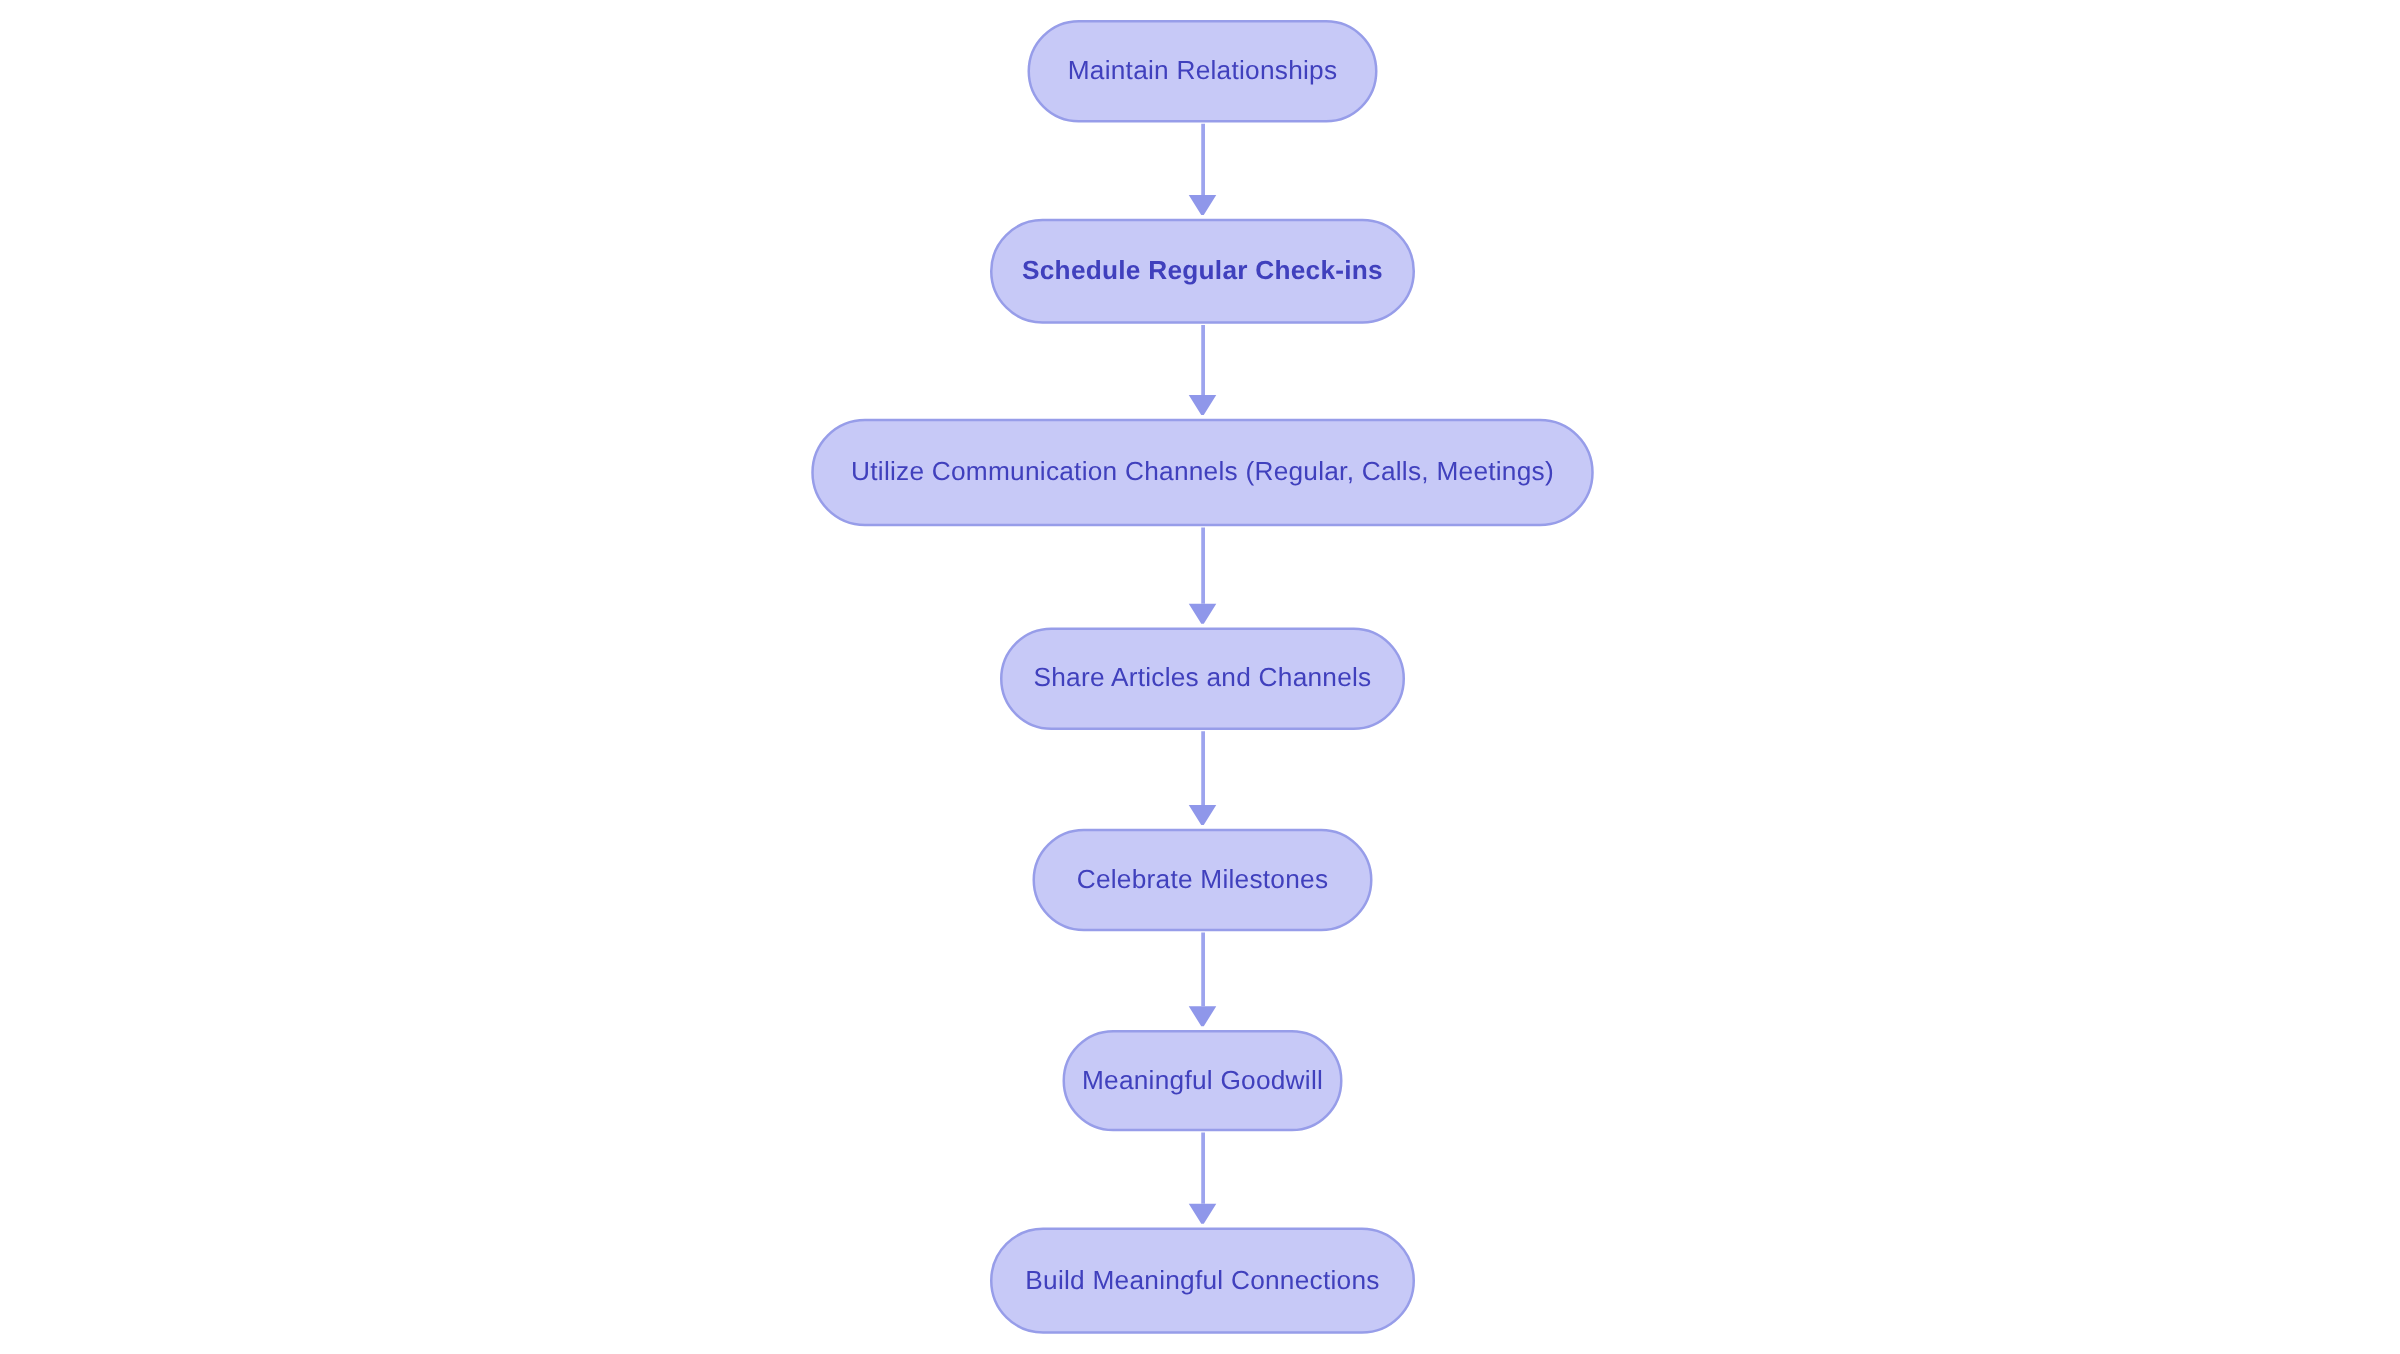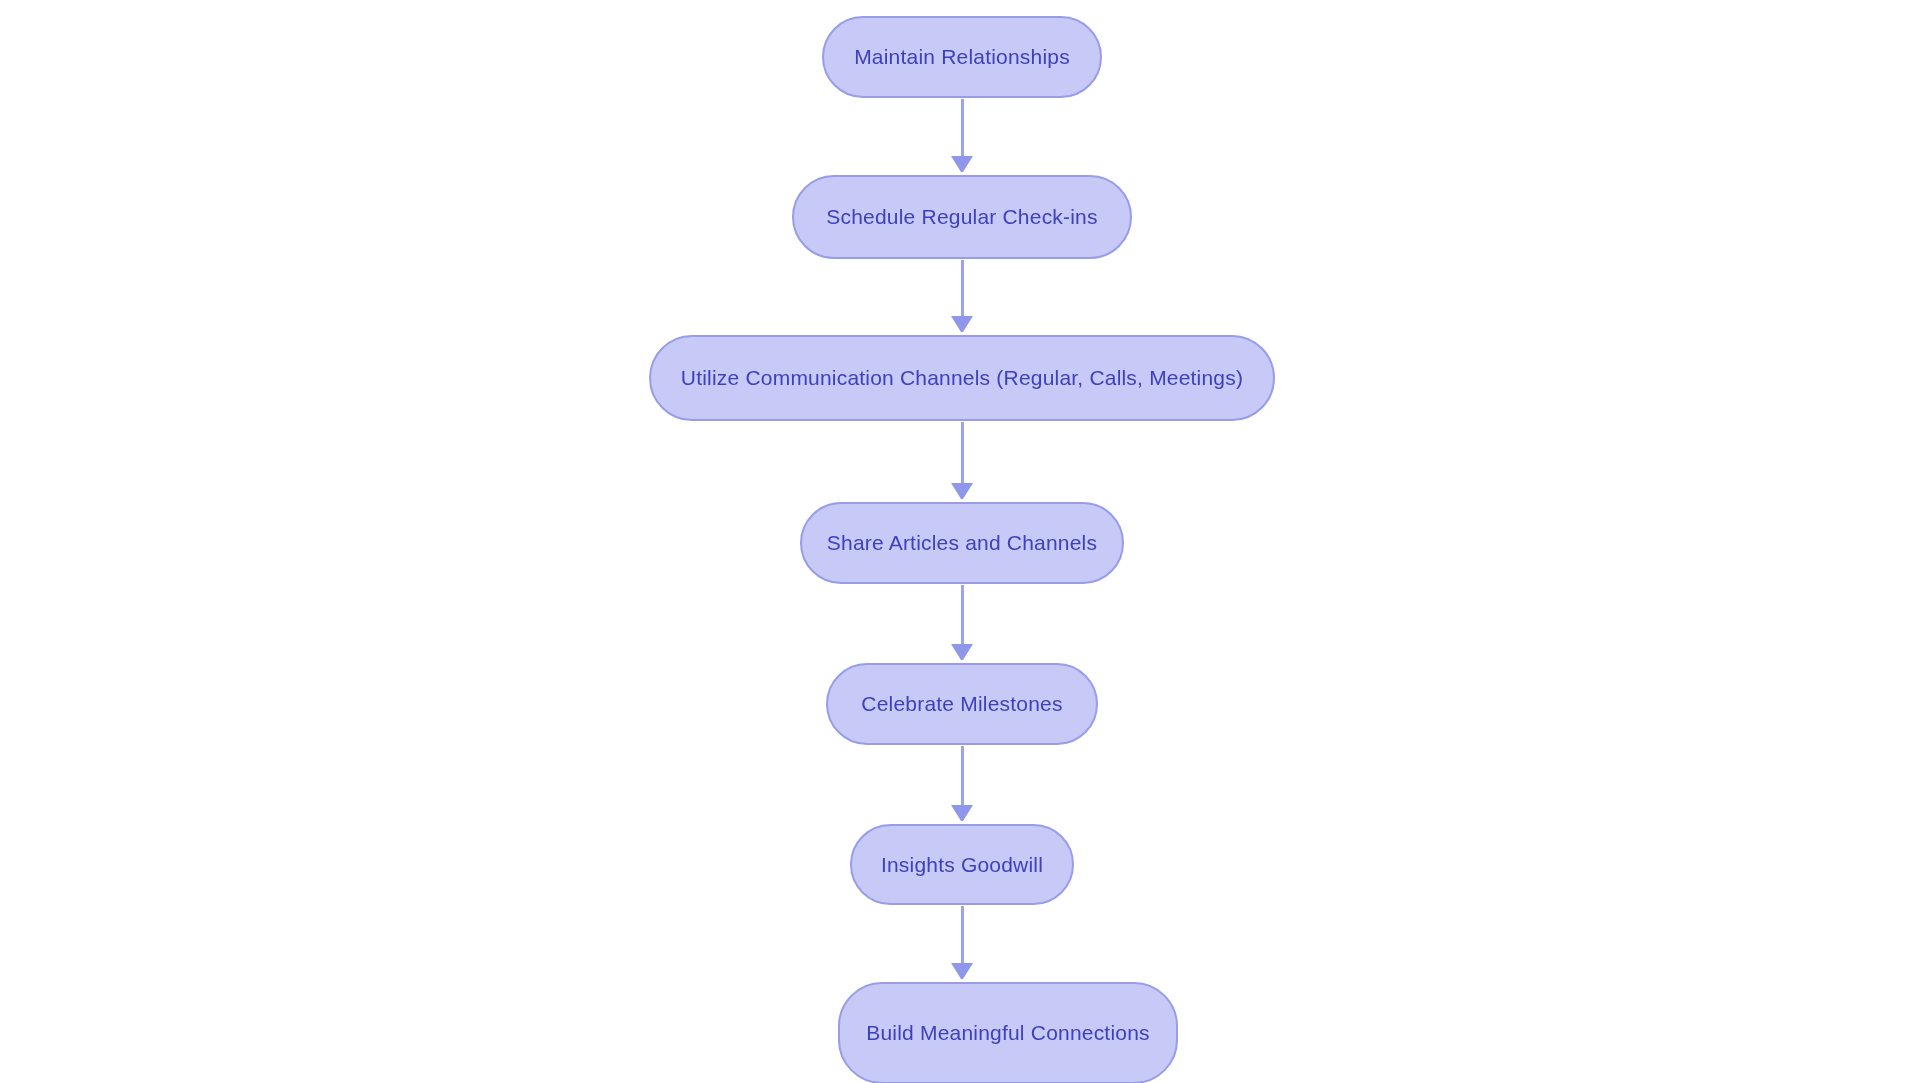--- a/index.html
+++ b/index.html
@@ -36,26 +36,26 @@
   .node-label {
     color: var(--node-text);
     font-size: 21px;
     line-height: 1.2;
     white-space: nowrap;
     text-align: center;
     letter-spacing: 0.2px;
   }
   
   .n1 { left: 820px; top: 14px;  width: 280px; height: 82px; }
-  .n2 { left: 790px; top: 173px; width: 340px; height: 84px; }
+  .n2 { left: 790px; top: 173px; width: 340px; height: 84px; font-weight: bold; }
   .n3 { left: 647px; top: 333px; width: 626px; height: 86px; }
   .n4 { left: 798px; top: 500px; width: 324px; height: 82px; }
   .n5 { left: 824px; top: 661px; width: 272px; height: 82px; }
   .n6 { left: 848px; top: 822px; width: 224px; height: 81px; }
-  .n7 { left: 836px; top: 980px; width: 340px; height: 102px; }
+  .n7 { left: 790px; top: 980px; width: 340px; height: 85px; }
   
   .arrow {
     position: absolute;
     left: 960px;
     transform: translateX(-50%);
     display: flex;
     flex-direction: column;
     align-items: center;
   }
   .arrow-line {
@@ -122,21 +122,21 @@
   <div class="node n5">
     <span class="node-label">Celebrate Milestones</span>
   </div>
 
   <div class="arrow a5">
     <div class="arrow-line"></div>
     <div class="arrow-head"></div>
   </div>
 
   <div class="node n6">
-    <span class="node-label">Insights Goodwill</span>
+    <span class="node-label">Meaningful Goodwill</span>
   </div>
 
   <div class="arrow a6">
     <div class="arrow-line"></div>
     <div class="arrow-head"></div>
   </div>
 
   <div class="node n7">
     <span class="node-label">Build Meaningful Connections</span>
   </div>

